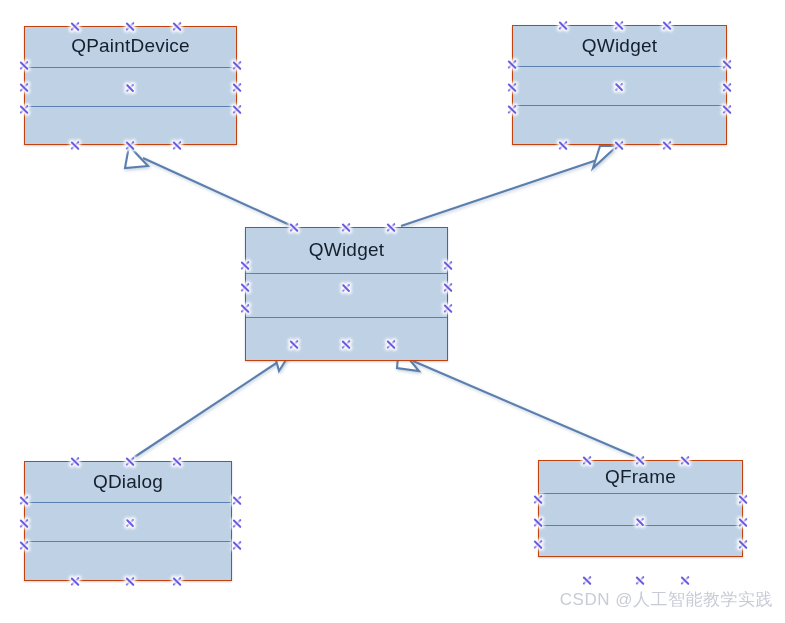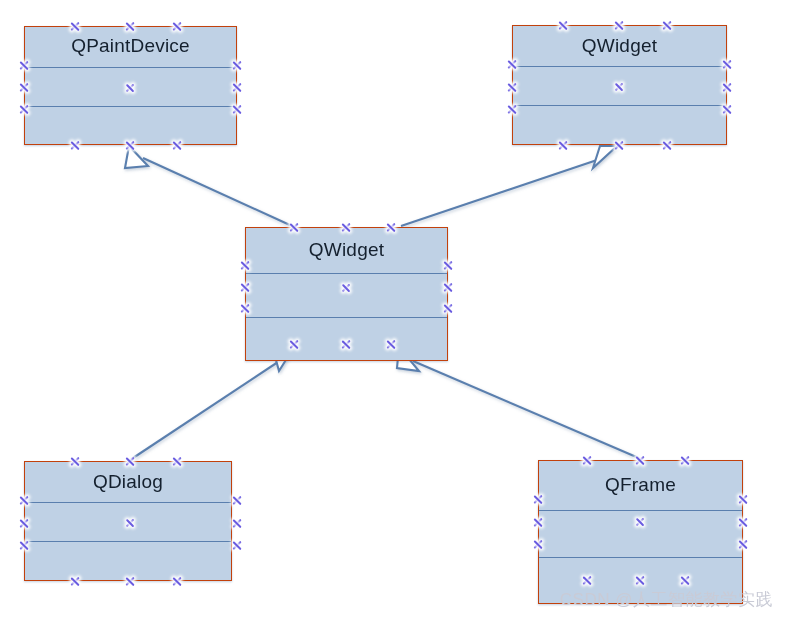--- a/index.html
+++ b/index.html
@@ -150,21 +150,21 @@
       <div class="uml-class" style="left: 245px; top: 227px; width: 203px; height: 134px;">
         <div class="uml-name">QWidget</div>
         <div class="uml-attrs"></div>
         <div class="uml-ops"></div>
       </div>
       <div class="uml-class" style="left: 24px; top: 461px; width: 208px; height: 120px;">
         <div class="uml-name">QDialog</div>
         <div class="uml-attrs"></div>
         <div class="uml-ops"></div>
       </div>
-      <div class="uml-class" style="left: 538px; top: 460px; width: 205px; height: 144px;">
+      <div class="uml-class" style="left: 538px; top: 460px; width: 205px; height: 97px;">
         <div class="uml-name">QFrame</div>
         <div class="uml-attrs"></div>
         <div class="uml-ops"></div>
       </div>
     </div>
 
   <div id="handles">
       <div class="handle" style="left: 75.12px; top: 26px;"></div>
       <div class="handle" style="left: 130.5px; top: 26px;"></div>
       <div class="handle" style="left: 177.36px; top: 26px;"></div>

